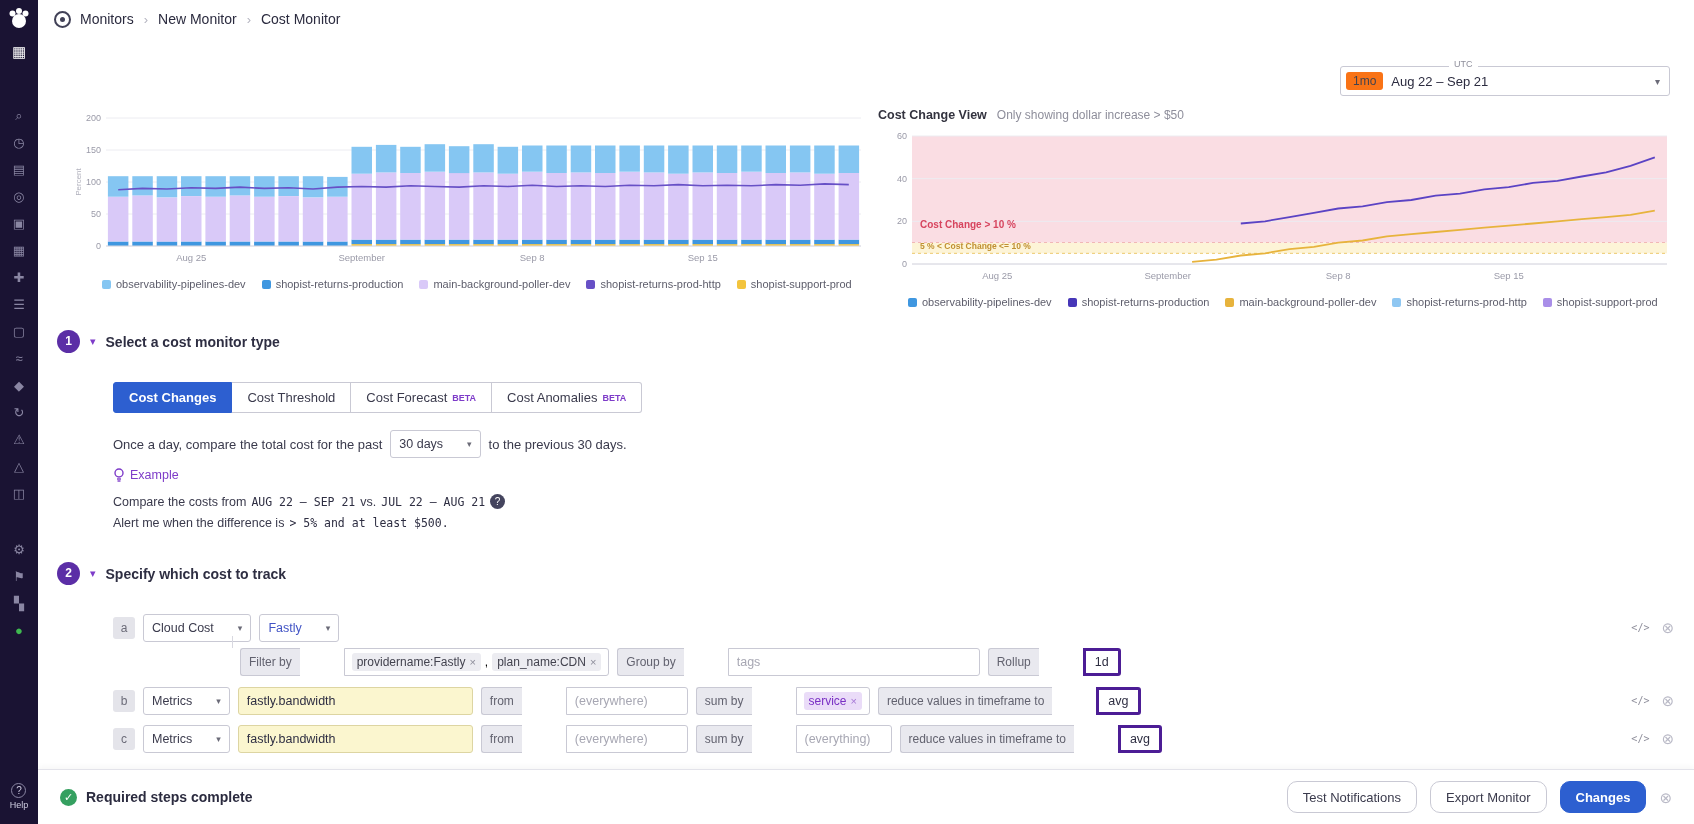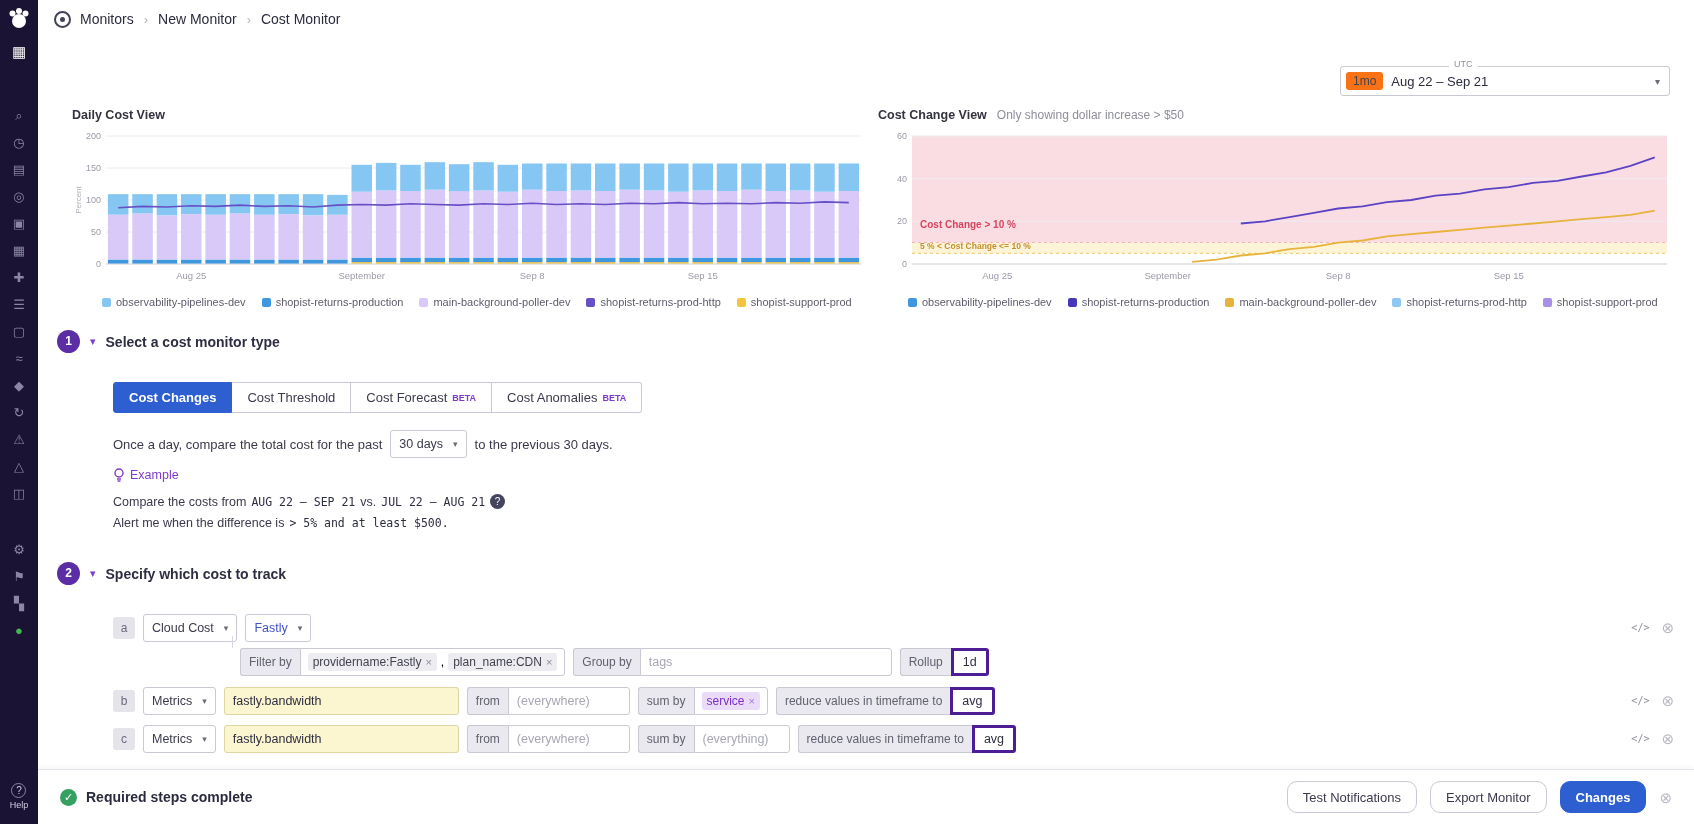--- a/index.html
+++ b/index.html
@@ -50,36 +50,36 @@
   .sect-title { font-size:14px; font-weight:bold; color:#2e2e42; }
 
   .tabs { position:absolute; left:113px; top:382px; display:flex; }
   .tab { height:31px; padding:0 15px; background:#fff; border:1px solid #c9c9d4; border-left-width:0; font-size:13px; color:#3a3a4c; display:flex; align-items:center; gap:5px; cursor:pointer; font-family:"Liberation Sans",sans-serif; }
   .tab:first-child { border-left-width:1px; border-radius:3px 0 0 3px; }
   .tab:last-child { border-radius:0 3px 3px 0; }
   .tab.active { background:#2d5fd0; border-color:#2d5fd0; color:#fff; font-weight:bold; }
   .beta { color:#7e3cc9; font-size:9px; font-weight:bold; }
 
   .sentence { position:absolute; left:113px; top:430px; display:flex; align-items:center; gap:8px; font-size:13px; color:#3a3a4c; }
-  .select { background:#fff; border:1px solid #c9c9d4; border-radius:3px; height:28px; display:inline-flex; align-items:center; gap:10px; padding:0 8px; font-size:12.5px; color:#3a3a4c; cursor:pointer; }
+  .select { background:#fff; border:1px solid #c9c9d4; border-radius:3px; height:28px; display:inline-flex; align-items:center; gap:24px; padding:0 8px; font-size:12.5px; color:#3a3a4c; cursor:pointer; }
   .select .chev { color:#6b6b78; font-size:9px; }
   .select .blue { color:#4254c5; }
 
   .example { position:absolute; left:113px; top:468px; display:flex; align-items:center; gap:5px; color:#7e3cc9; font-size:12.5px; cursor:pointer; }
   .ex-line { position:absolute; left:113px; font-size:12.5px; color:#3a3a4c; display:flex; align-items:center; gap:5px; }
   .mono { font-family:"DejaVu Sans Mono",monospace; font-size:11.5px; color:#2e2e42; }
   .qmark { width:15px; height:15px; background:#44445e; border-radius:50%; color:#fff; font-size:10px; line-height:15px; text-align:center; cursor:pointer; }
 
   
   .qrow { position:absolute; display:flex; align-items:center; gap:8px; height:28px; }
   .letter { width:22px; height:22px; background:#e4e4ea; border-radius:3px; font-size:12px; color:#6b6b78; text-align:center; line-height:22px; }
   .inputbox { height:28px; border:1px solid #c9c9d4; border-radius:3px; background:#fff; font-size:12.5px; color:#2e2e42; padding:0 8px; font-family:"Liberation Sans",sans-serif; }
   .inputbox.metric { background:#fbf6cf; border-color:#ddd5a2; width:235px; }
   input.inputbox::placeholder { color:#a7a7b3; }
-  .pair { display:flex; align-items:center; }
+  .pair { display:flex; align-items:center;gap:44px; }
   .pair .lab { height:28px; background:#e9e9ef; border:1px solid #c9c9d4; border-right:none; border-radius:3px 0 0 3px; font-size:12px; color:#62626f; display:flex; align-items:center; padding:0 8px; white-space:nowrap; }
   .pair .val { border-radius:0 3px 3px 0; }
   .tokenbox { height:28px; border:1px solid #c9c9d4; border-radius:0 3px 3px 0; background:#fff; display:flex; align-items:center; gap:4px; padding:0 7px; font-size:12px; }
   .token { background:#ececf1; border-radius:3px; padding:2px 5px; color:#43434f; display:inline-flex; gap:4px; align-items:center; cursor:pointer; }
   .token .x { color:#8e8e9b; font-size:11px; }
   .token.purple { background:#eadcf8; color:#7a30c4; }
   .token.purple .x { color:#a678d6; }
   .plain { height:28px; border:3px solid #4c1d95; border-radius:3px; background:#fff; display:flex; align-items:center; padding:0 9px; font-size:12.5px; color:#2e2e42; }
   .row-icons { position:absolute; display:flex; align-items:center; gap:12px; }
   .code-ic { font-family:"DejaVu Sans Mono",monospace; font-size:10px; color:#8e8e9b; cursor:pointer; }
@@ -148,23 +148,20 @@
   </header>
 
   <div class="timebar">
     <span class="chip">1mo</span>
     <span class="range">Aug 22 – Sep 21</span>
     <span class="chev">▾</span>
     <span class="utc">UTC</span>
   </div>
 
   <section class="chart-block left">
-    <div class="chart-title-row">
-      <span class="chart-title">Daily Cost View</span>
-    </div>
     <svg width="795" height="162">
         <line x1="34" y1="138" x2="789" y2="138" stroke="#ececf1"></line>
         <text x="29" y="141" text-anchor="end" font-size="9" fill="#9a9aa8">0</text>
         <line x1="34" y1="106" x2="789" y2="106" stroke="#ececf1"></line>
         <text x="29" y="109" text-anchor="end" font-size="9" fill="#9a9aa8">50</text>
         <line x1="34" y1="74" x2="789" y2="74" stroke="#ececf1"></line>
         <text x="29" y="77" text-anchor="end" font-size="9" fill="#9a9aa8">100</text>
         <line x1="34" y1="42" x2="789" y2="42" stroke="#ececf1"></line>
         <text x="29" y="45" text-anchor="end" font-size="9" fill="#9a9aa8">150</text>
         <line x1="34" y1="10" x2="789" y2="10" stroke="#ececf1"></line>

